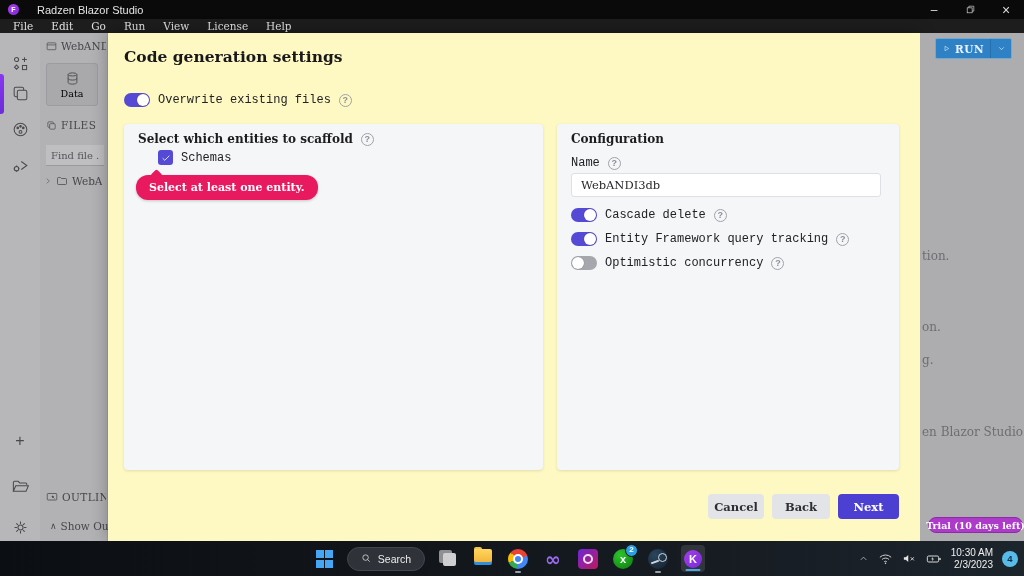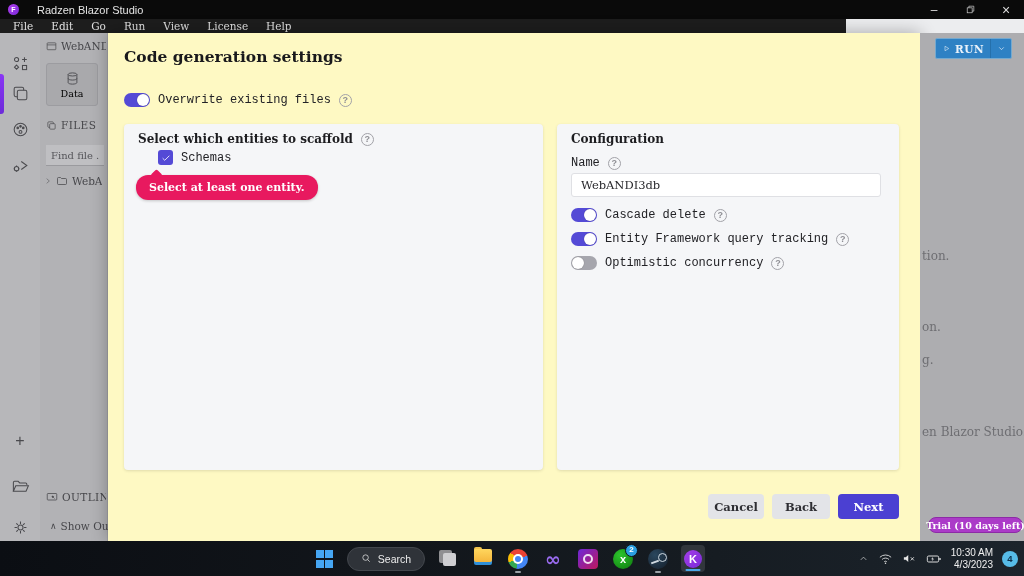--- a/index.html
+++ b/index.html
@@ -13,21 +13,21 @@
   .app-logo { width:11px; height:11px; border-radius:50%;
     background:linear-gradient(135deg,#b33df0,#7a2bd9); color:#fff; font:bold 7px/11px "Liberation Sans",sans-serif;
     text-align:center; flex:0 0 auto; }
   .app-title { font:11px "Liberation Sans",sans-serif; margin-left:18px;text-align:center; }
   .win-controls { position:absolute; right:0; top:0; height:19px; display:flex; }
   .win-btn { width:36px; height:19px; display:flex; align-items:center; justify-content:center;
     color:#dcdcdc; font:12px "Liberation Sans",sans-serif; }
   .win-btn svg { stroke:#dcdcdc; fill:none; stroke-width:1.2; }
 
   
-  .menubar { position:absolute; left:0; top:19px; width:846px; height:14px; background:#1d1d1d;
+  .menubar { position:absolute; left:0; top:19px; width:1024px; height:14px; background:#1d1d1d;
     display:flex; align-items:center; padding-left:4px; }
   .menu-item { color:#e0e0e0; font-size:10.5px; padding:0 9px; line-height:14px; }
 
   
   .app { position:absolute; left:0; top:33px; width:1024px; height:508px; }
 
   
   .activitybar { position:absolute; left:0; top:0; width:40px; height:508px; background:#b7b7ba; }
   .act-btn { position:absolute; left:10px; width:20px; height:20px; display:flex; align-items:center; justify-content:center; }
   .act-btn svg { stroke:#4a4a4e; fill:none; stroke-width:1.3; width:19px; height:19px; }
@@ -441,19 +441,19 @@
       </div>
       <div class="tray-ic">
         <svg width="16" height="16" viewBox="0 0 24 24">
             <rect x="2" y="7.5" width="17" height="9" rx="2"></rect>
             <rect x="20" y="10.5" width="2" height="3" fill="#e6e6e6" stroke="none"></rect>
             <path d="M10.5 9l-2.8 3.5h2.2l-1.2 3 3.4-3.7h-2z" fill="#e6e6e6" stroke="none"></path>
           </svg>
       </div>
       <div class="clock">
         <div>10:30 AM</div>
-        <div>4/3/2023</div>
+        <div>2/3/2023</div>
       </div>
       <div class="notif-badge">4</div>
     </div>
   </div>
 
 </div>
 
 </body></html>

